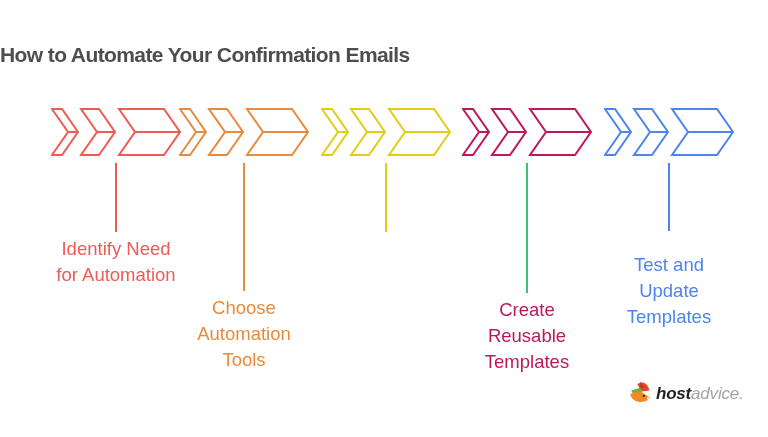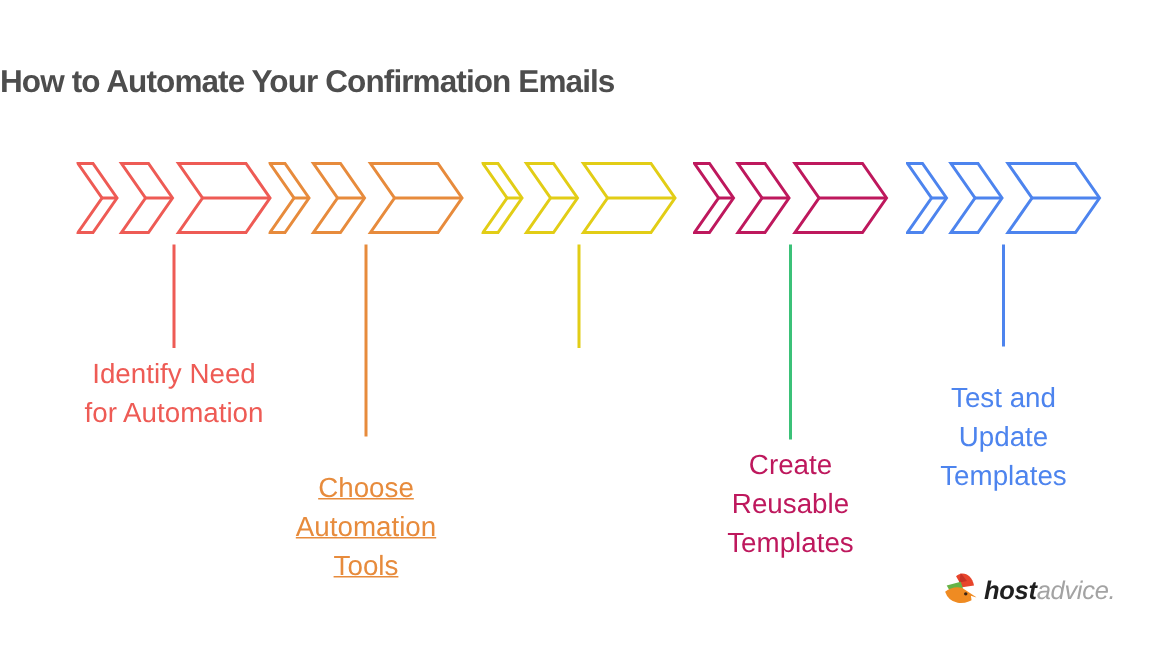--- a/index.html
+++ b/index.html
@@ -83,21 +83,21 @@
     <div class="step" style="left: 179px; color: rgb(231, 139, 60);">
     <svg class="chevrons" width="131" height="48" viewBox="0 0 131 48" aria-hidden="true">
       <path d="M1 1 H11 L27 24 L11 47 H1 L17 24 Z"></path>
       <path d="M17 24 H27"></path>
       <path d="M30 1 H48 L64 24 L48 47 H30 L46 24 Z"></path>
       <path d="M46 24 H64"></path>
       <path d="M68 1 H113 L129 24 L113 47 H68 L84 24 Z"></path>
       <path d="M84 24 H129"></path>
     </svg>
     <div class="connector" style="top: 163px; height: 128px; background: rgb(231, 139, 60);"></div>
-    <div class="step-label" style="top: 312px; text-decoration: underline;">Choose
+    <div class="step-label" style="top: 295px;">Choose
 Automation
 Tools</div>
   </div>
     <div class="step" style="left: 321px; color: rgb(226, 205, 22);">
     <svg class="chevrons" width="131" height="48" viewBox="0 0 131 48" aria-hidden="true">
       <path d="M1 1 H11 L27 24 L11 47 H1 L17 24 Z"></path>
       <path d="M17 24 H27"></path>
       <path d="M30 1 H48 L64 24 L48 47 H30 L46 24 Z"></path>
       <path d="M46 24 H64"></path>
       <path d="M68 1 H113 L129 24 L113 47 H68 L84 24 Z"></path>

